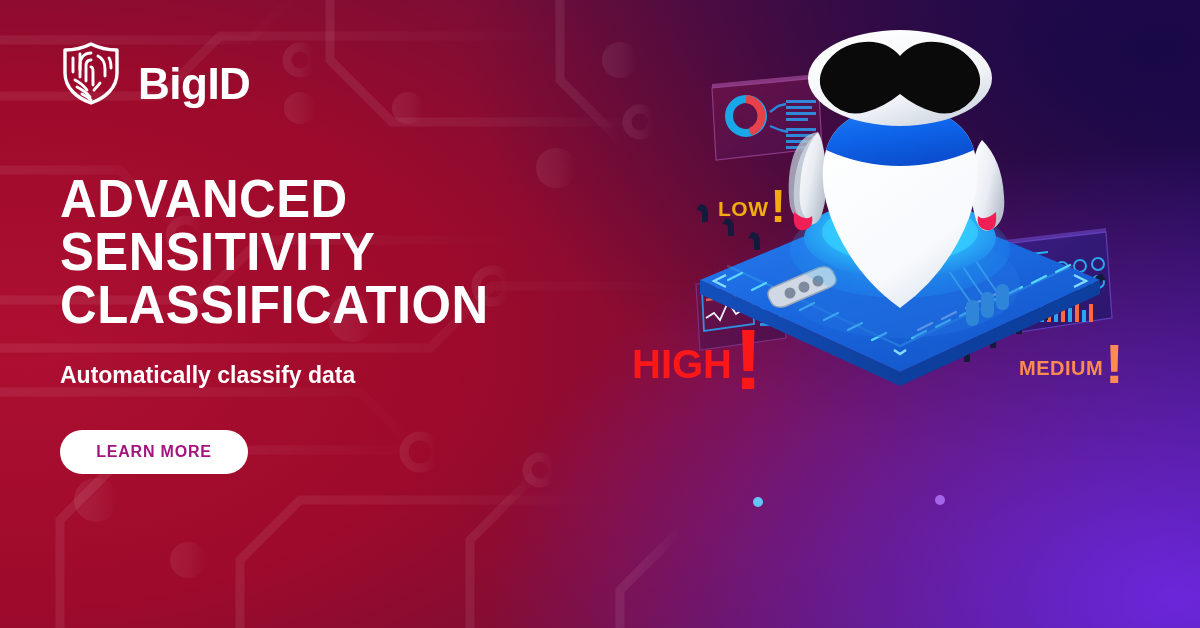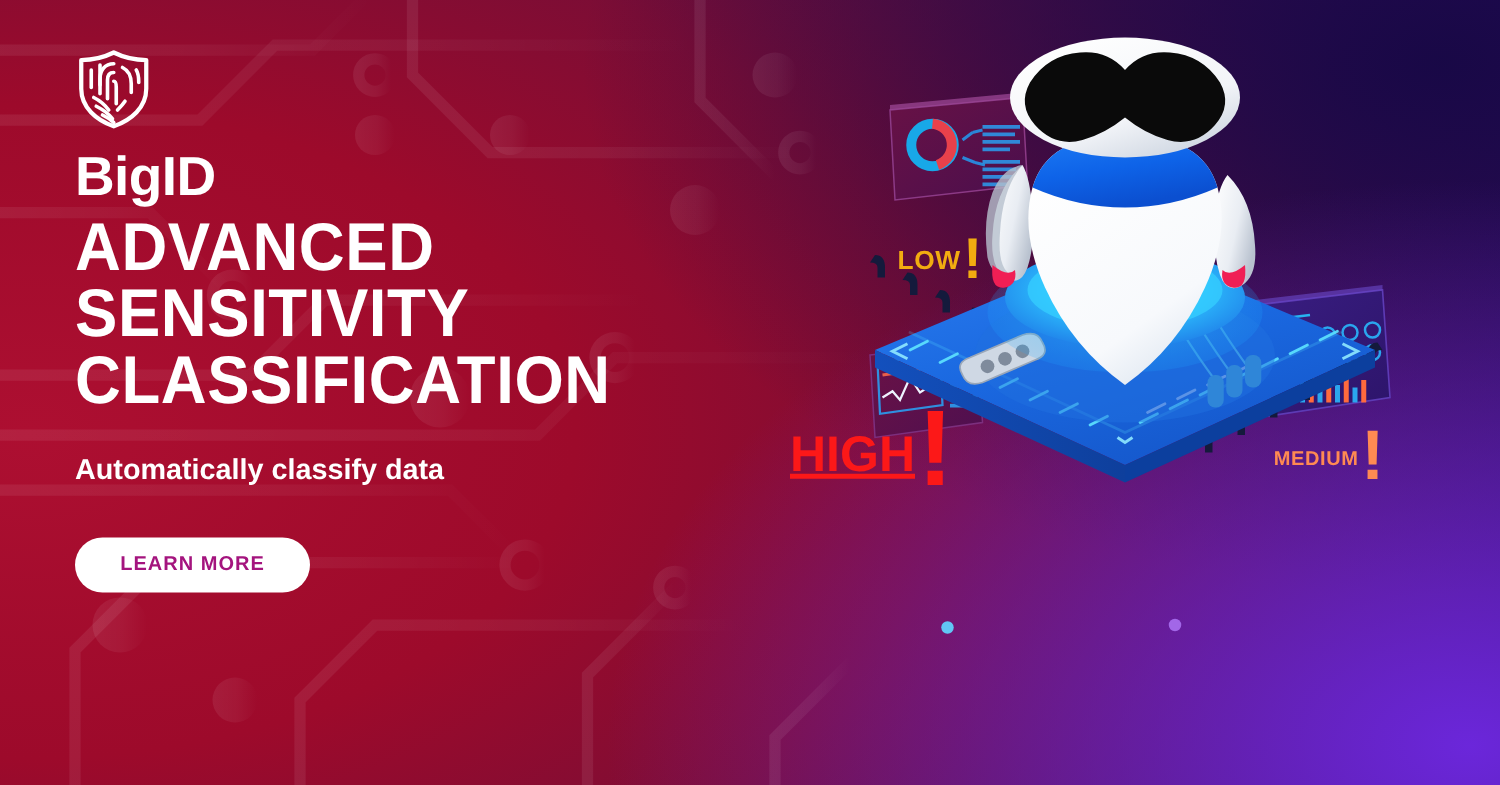--- a/index.html
+++ b/index.html
@@ -16,21 +16,21 @@
       radial-gradient(140% 160% at 2% 55%,  #ad0f31 0%, #9d0a2b 26%, #7c0d35 44%, #4e0f48 62%, #2c0d63 78%, #2a0f86 100%);
   }
 
   
   .circuits { position:absolute; inset:0; pointer-events:none; }
   .circuits svg { width:100%; height:100%; display:block; }
 
   
   .content { position:absolute; left:60px; top:38px; width:560px; z-index:20; }
 
-  .logo-row { display:flex; align-items:flex-start; gap:16px; height:68px;flex-direction:column; }
+  .logo-row { display:flex; align-items:flex-end; gap:16px; height:68px; }
   .logo-mark { width:62px; height:66px; display:block; flex:0 0 auto; }
   .logo-word { font-size:44px; font-weight:bold; color:#ffffff; letter-spacing:-0.5px; line-height:1; }
 
   .headline {
     margin-top:66px;
     font-size:54px;
     font-weight:bold;
     line-height:0.98;
     color:#ffffff;
     letter-spacing:0.5px;
@@ -73,25 +73,25 @@
     white-space:nowrap;
   }
   .badge .lbl { letter-spacing:0.5px; }
   .badge .bang { font-weight:bold; }
 
   .badge-low    { left:718px; top:143px; color:#f2ac10;margin-top:44px; }
   .badge-low .lbl  { font-size:21px; }
   .badge-low .bang { font-size:46px; margin-top:-4px; }
 
   .badge-high   { left:632px; top:326px; color:#fc1818; }
-  .badge-high .lbl  { font-size:40px; letter-spacing:0px;text-decoration:underline; }
+  .badge-high .lbl  { font-size:40px; letter-spacing:0px; }
   .badge-high .bang { font-size:86px; margin-top:-10px; }
 
   .badge-medium { left:1019px; top:344px; color:#ff8a52; }
-  .badge-medium .lbl  { font-size:16px; }
+  .badge-medium .lbl  { font-size:20px; }
   .badge-medium .bang { font-size:56px; margin-top:-8px; }
 </style>
 </head>
 <body>
 
 <div class="banner">
 
   <div class="circuits">
     <svg viewBox="0 0 1200 628" preserveAspectRatio="none">
       <defs>

